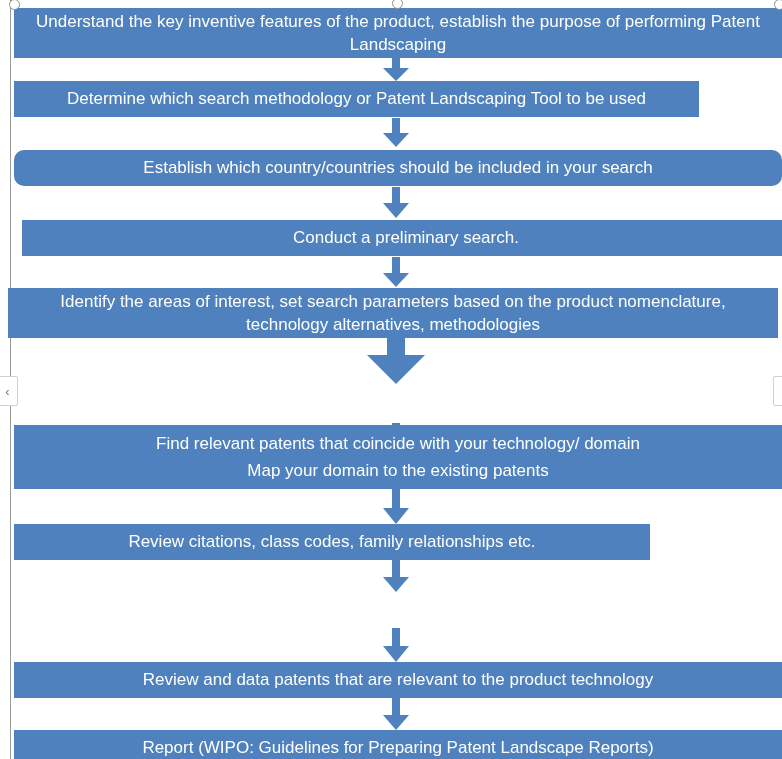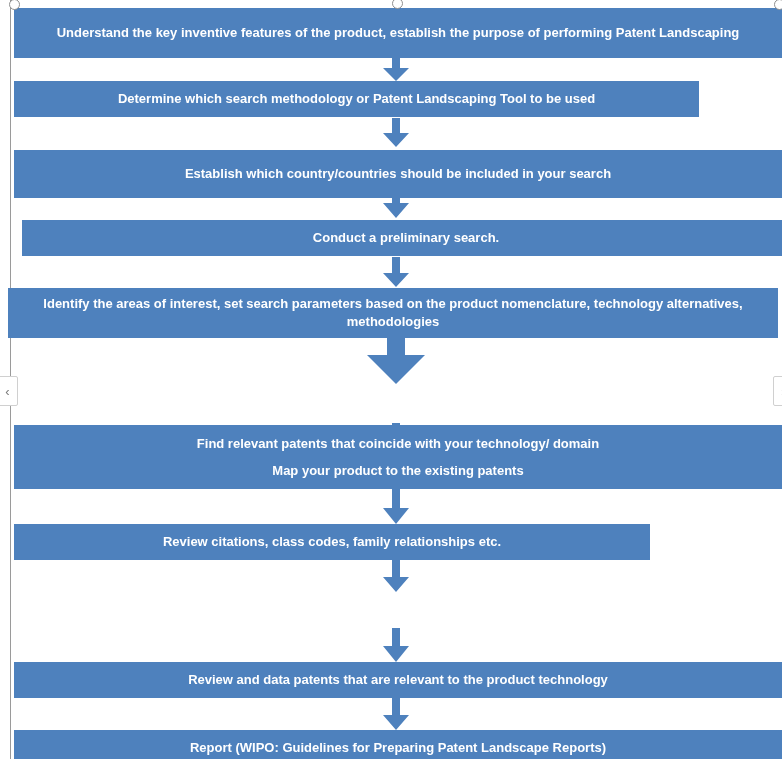--- a/index.html
+++ b/index.html
@@ -30,25 +30,24 @@
   
   .step-box {
     position: absolute;
     box-sizing: border-box;
     background: #4E81BD;
     color: #ffffff;
     display: flex;
     align-items: center;
     justify-content: center;
     text-align: center;
-    font-size: 13px;
+    font-size: 17px;
     line-height: 1.38;
     padding: 2px 14px;
     z-index: 3;
-    font-weight: bold;
   }
   .step-box .step-label {
     display: block;
     width: 100%;
   }
   
   .connector {
     position: absolute;
     z-index: 2;
   }
@@ -100,38 +99,38 @@
   <div class="page-rule"></div>
 
   <div class="step-box" style="left:14px; top:8px; width:768px; height:50px;">
     <span class="step-label">Understand the key inventive features of the product, establish the purpose of performing Patent Landscaping</span>
   </div>
 
   <div class="step-box" style="left:14px; top:81px; width:685px; height:36px;">
     <span class="step-label">Determine which search methodology or Patent Landscaping Tool to be used</span>
   </div>
 
-  <div class="step-box" style="left:14px; top:150px; width:768px; height:48px;">
+  <div class="step-box" style="left:14px; top:150px; width:768px; height:36px;border-radius:10px;">
     <span class="step-label">Establish which country/countries should be included in your search</span>
   </div>
 
   <div class="step-box" style="left:14px; top:220px; width:768px; height:36px;margin-left:8px;">
     <span class="step-label">Conduct a preliminary search.</span>
   </div>
 
   <div class="step-box" style="left:8px; top:288px; width:770px; height:50px;">
     <span class="step-label">Identify the areas of interest, set search parameters based on the product nomenclature, technology alternatives, methodologies</span>
   </div>
 
   <div class="step-box" style="left:14px; top:385px; width:768px; height:38px;margin-top:40px;">
     <span class="step-label">Find relevant patents that coincide with your technology/ domain</span>
   </div>
 
   <div class="step-box" style="left:14px; top:453px; width:768px; height:36px;">
-    <span class="step-label">Map your product to the existing patents</span>
+    <span class="step-label">Map your domain to the existing patents</span>
   </div>
 
   <div class="step-box" style="left:14px; top:524px; width:636px; height:36px;">
     <span class="step-label">Review citations, class codes, family relationships etc.</span>
   </div>
 
 
   <div class="step-box" style="left:14px; top:662px; width:768px; height:36px;">
     <span class="step-label">Review and data patents that are relevant to the product technology</span>
   </div>

